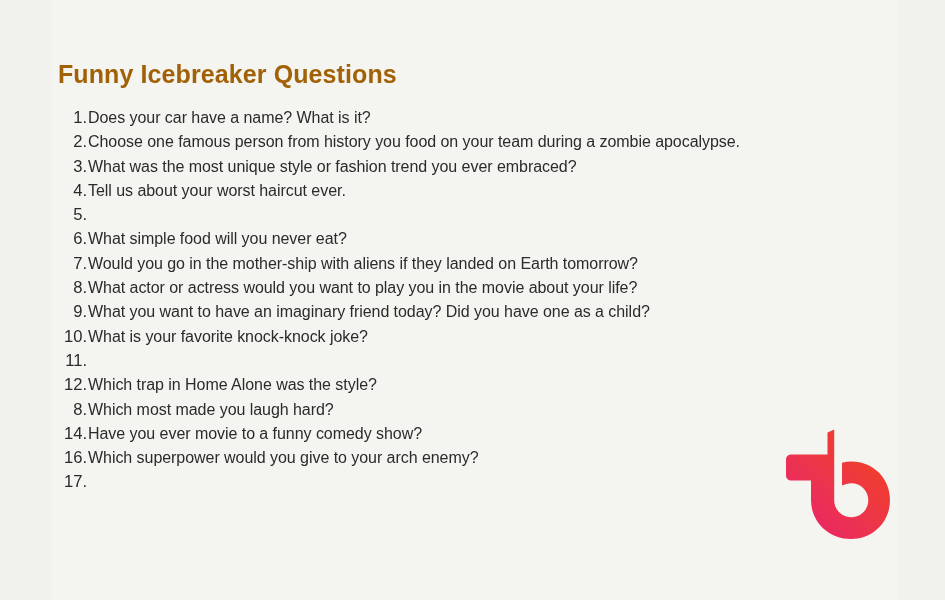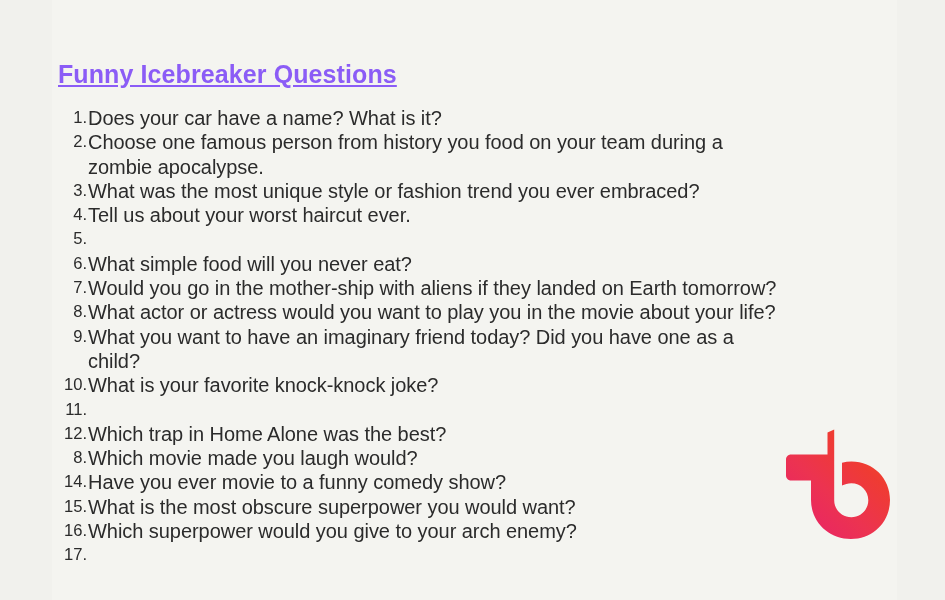--- a/index.html
+++ b/index.html
@@ -37,24 +37,23 @@
     pointer-events: none;
   }
 
   .page-title {
     position: absolute;
     left: 58px;
     top: 44px;
     font-size: 25px;
     font-weight: 700;
     letter-spacing: 0.1px;
-    color: #8b5cf6;
+    color: #a16207;
     line-height: 1.1;
     white-space: nowrap;
-    text-decoration: underline;
   }
 
   .question-list {
     position: absolute;
     left: 0;
     top: 106px;
     width: 860px;
     list-style: none;
     margin: 0;
     padding: 0;
@@ -79,21 +78,21 @@
     box-sizing: border-box;
     font-size: 16.6px;
     line-height: 24.3px;
     color: #2b2b2b;
   }
 
   .item-text {
     flex: 1 1 auto;
     padding-left: 0px;
     max-width: 690px;
-    font-size: 20px;
+    font-size: 16px;
     line-height: 24.3px;
     color: #2b2b2b;
   }
 
   .brand-logo {
     position: absolute;
     left: 784px;
     top: 429px;
     width: 108px;
     height: 112px;
@@ -152,33 +151,29 @@
       </li>
       <li class="question-item">
         <span class="item-number">10.</span>
         <span class="item-text">What is your favorite knock-knock joke?</span>
       </li>
       <li class="question-item">
         <span class="item-number">11.</span>
       </li>
       <li class="question-item">
         <span class="item-number">12.</span>
-        <span class="item-text">Which trap in Home Alone was the best?</span>
+        <span class="item-text">Which trap in Home Alone was the style?</span>
       </li>
       <li class="question-item">
         <span class="item-number">8.</span>
-        <span class="item-text">Which movie made you laugh would?</span>
+        <span class="item-text">Which most made you laugh hard?</span>
       </li>
       <li class="question-item">
         <span class="item-number">14.</span>
         <span class="item-text">Have you ever movie to a funny comedy show?</span>
-      </li>
-      <li class="question-item">
-        <span class="item-number">15.</span>
-        <span class="item-text">What is the most obscure superpower you would want?</span>
       </li>
       <li class="question-item">
         <span class="item-number">16.</span>
         <span class="item-text">Which superpower would you give to your arch enemy?</span>
       </li>
       <li class="question-item">
         <span class="item-number">17.</span>
       </li>
     </ol>
 

